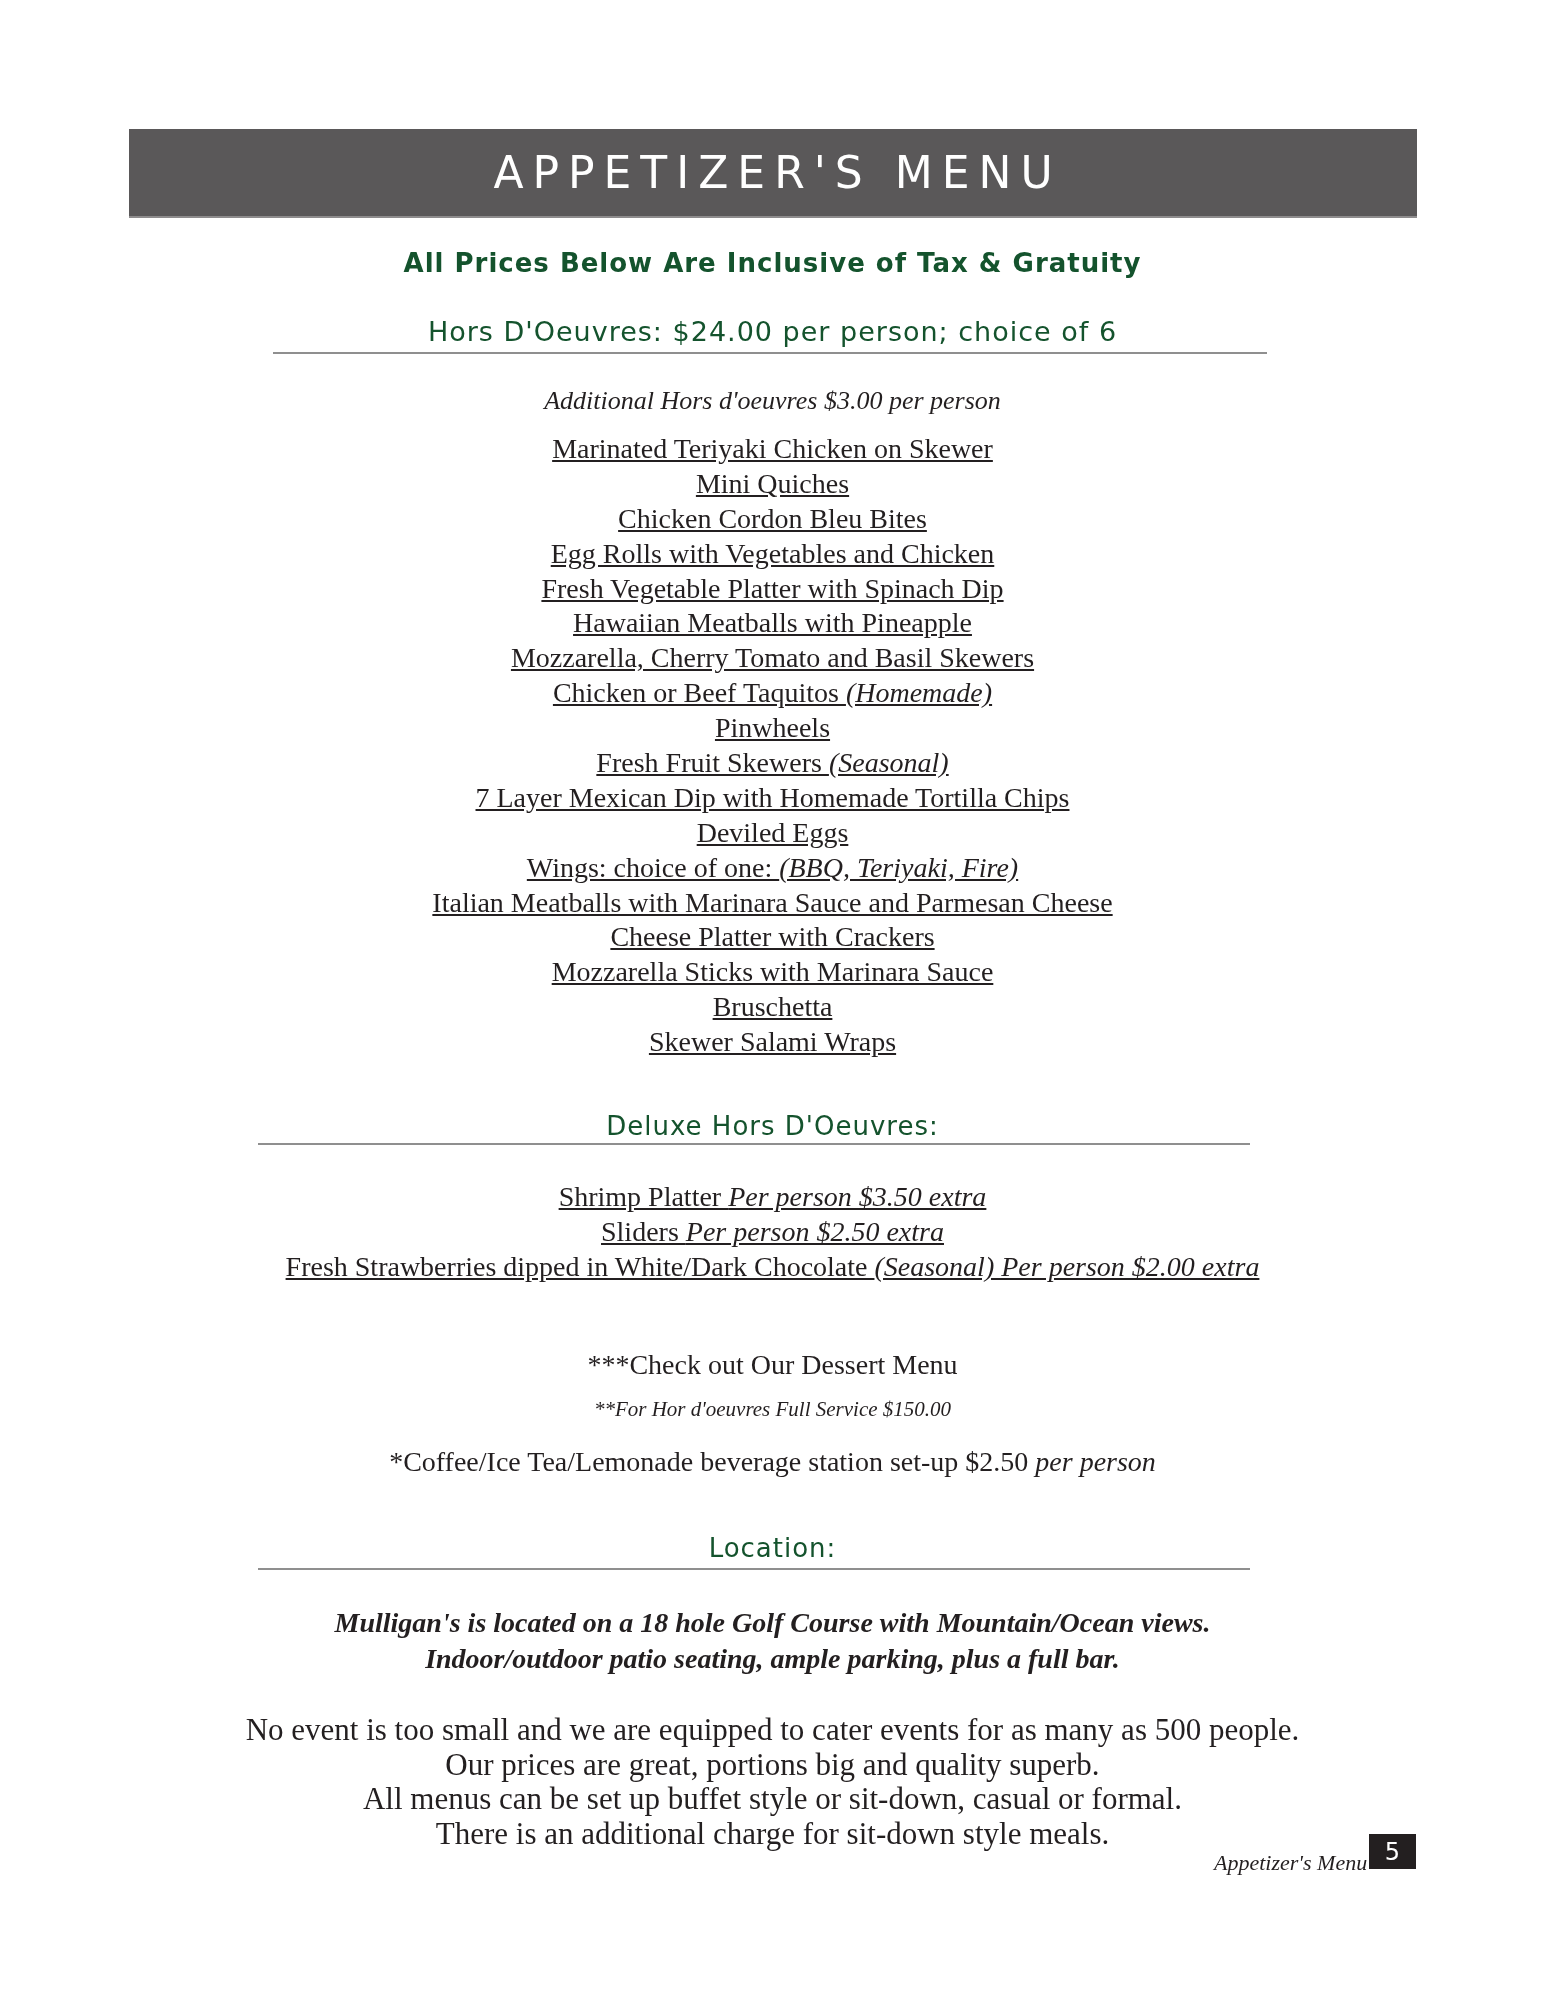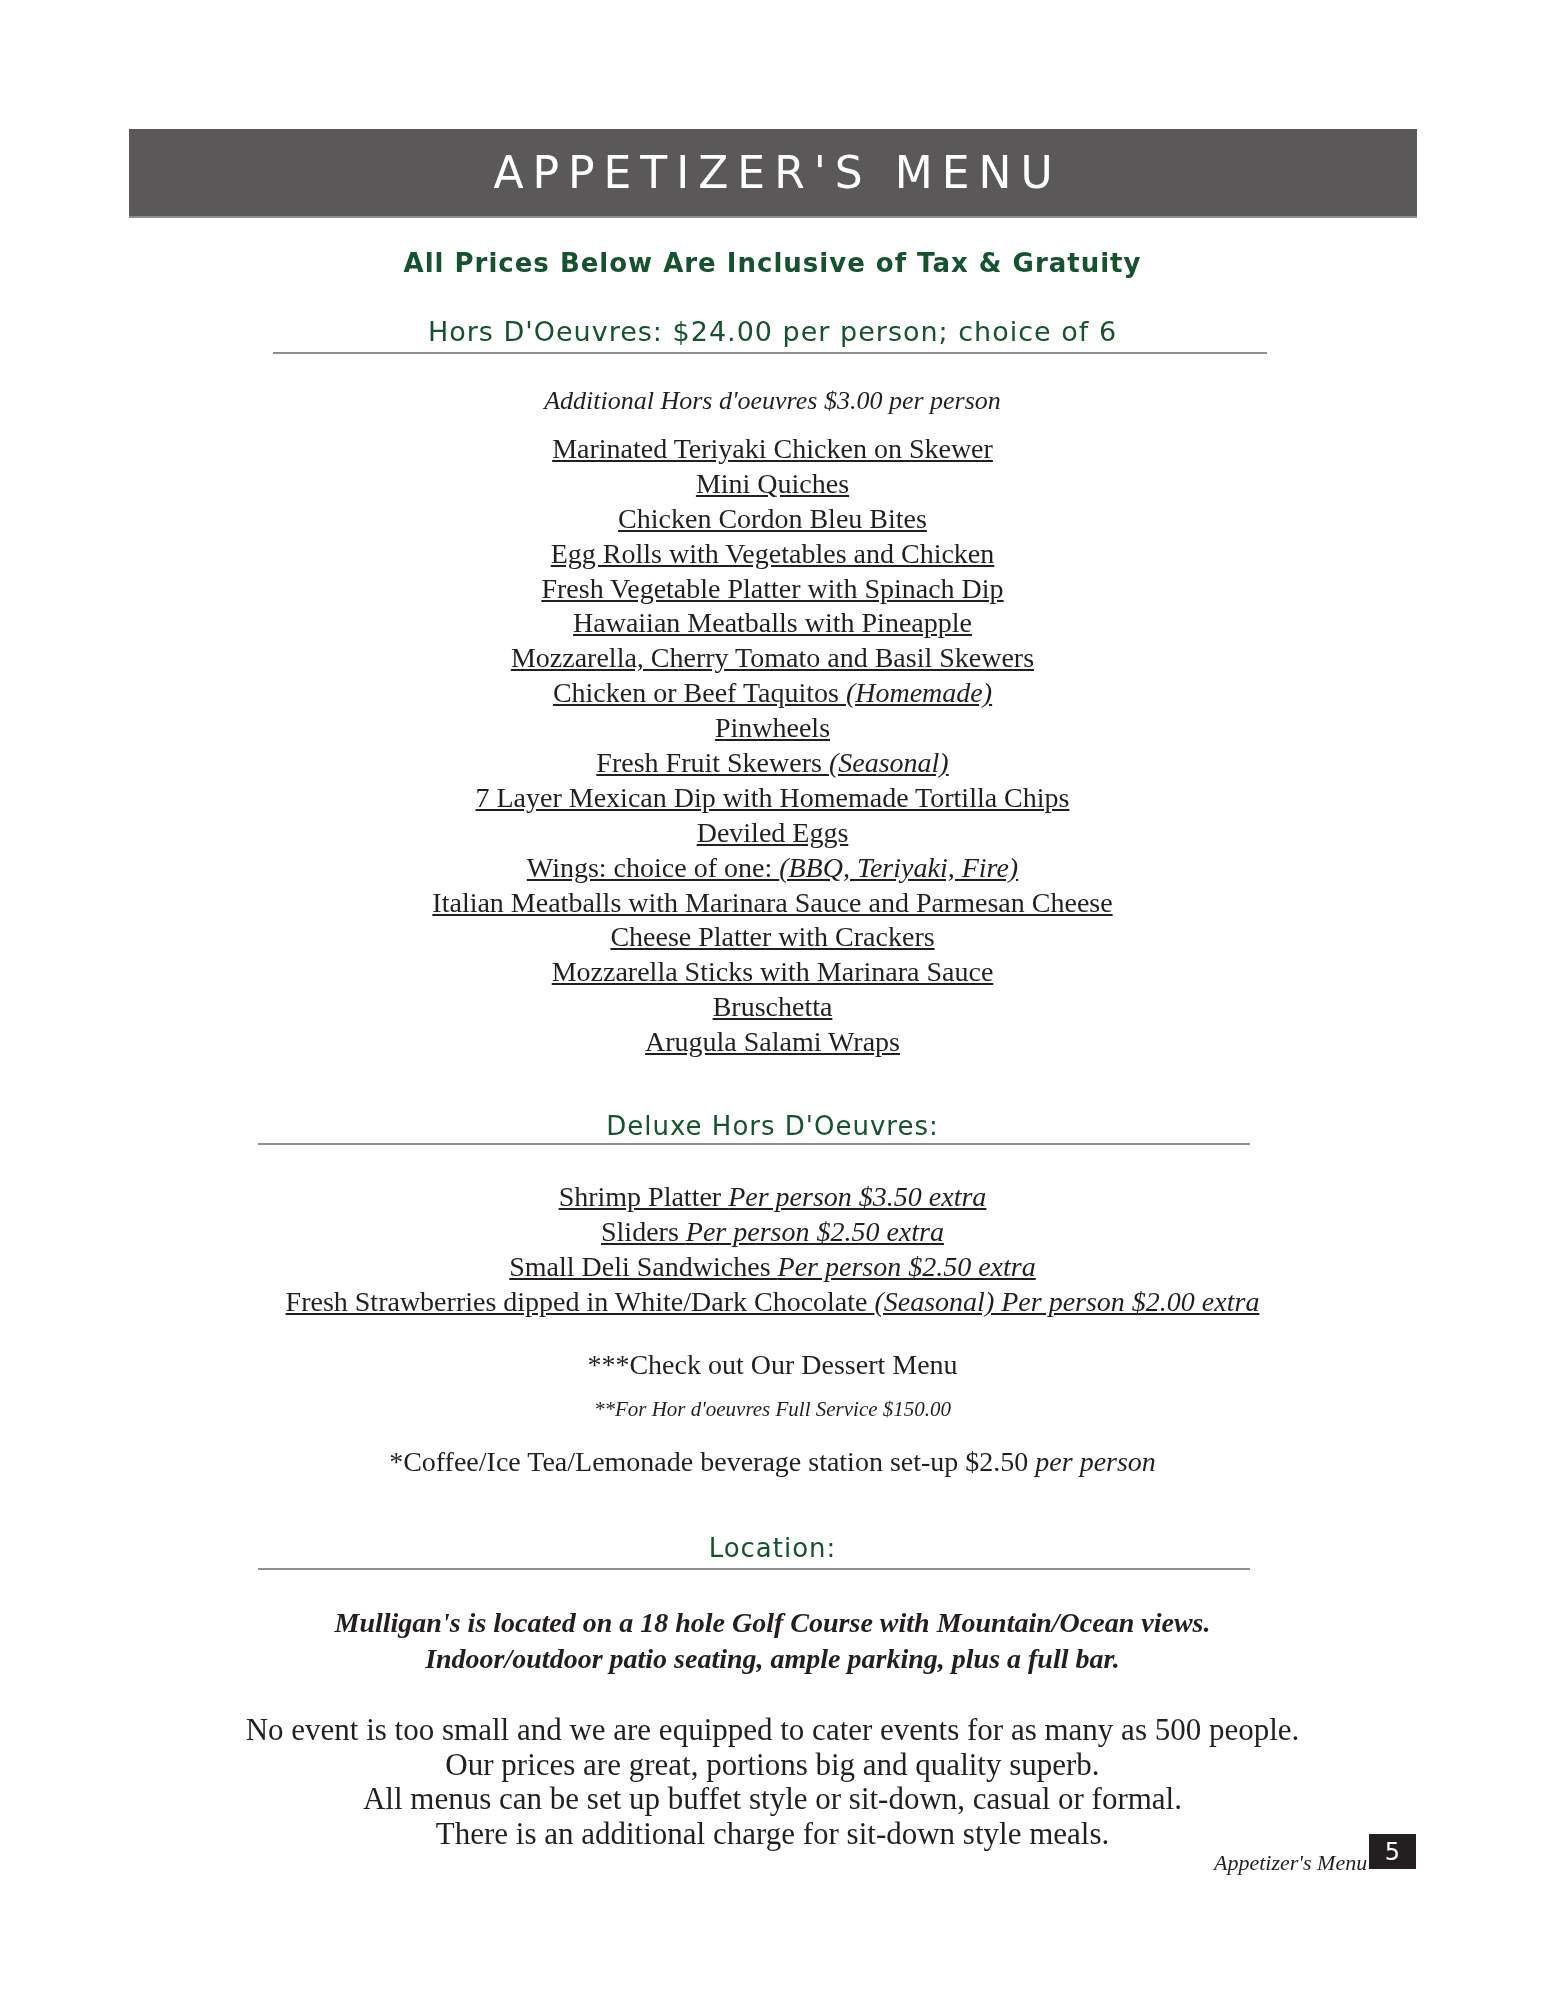--- a/index.html
+++ b/index.html
@@ -54,30 +54,29 @@
   <div class="item"><span>Chicken or Beef Taquitos </span><span class="it">(Homemade)</span></div>
   <div class="item"><span>Pinwheels</span><span class="it"></span></div>
   <div class="item"><span>Fresh Fruit Skewers </span><span class="it">(Seasonal)</span></div>
   <div class="item"><span>7 Layer Mexican Dip with Homemade Tortilla Chips</span><span class="it"></span></div>
   <div class="item"><span>Deviled Eggs</span><span class="it"></span></div>
   <div class="item"><span>Wings: choice of one: </span><span class="it">(BBQ, Teriyaki, Fire)</span></div>
   <div class="item"><span>Italian Meatballs with Marinara Sauce and Parmesan Cheese</span><span class="it"></span></div>
   <div class="item"><span>Cheese Platter with Crackers</span><span class="it"></span></div>
   <div class="item"><span>Mozzarella Sticks with Marinara Sauce</span><span class="it"></span></div>
   <div class="item"><span>Bruschetta</span><span class="it"></span></div>
-  <div class="item"><span>Arugula Salami Wraps</span><span class="it"></span></div>
+  <div class="item"><span>Skewer Salami Wraps</span><span class="it"></span></div>
 </div>
 
 <div class="center orange h-sec" style="top:1111px; font-size:26px;">Deluxe Hors D'Oeuvres:</div>
 <div class="rule" style="left:258px; width:992px; top:1143px;"></div>
 
 <div class="deluxe">
   <div class="item"><span>Shrimp Platter  </span><span class="it">Per person $3.50 extra</span></div>
   <div class="item"><span>Sliders </span><span class="it">Per person $2.50 extra</span></div>
-  <div class="item"><span>Small Deli Sandwiches </span><span class="it">Per person $2.50 extra</span></div>
   <div class="item"><span>Fresh Strawberries dipped in White/Dark Chocolate </span><span class="it">(Seasonal) Per person $2.00 extra</span></div>
 </div>
 
 <div class="center note" style="top:1349px;">***Check out Our Dessert Menu</div>
 <div class="center note it" style="top:1397px; font-size:21px;">**For Hor d'oeuvres Full Service $150.00</div>
 <div class="center note" style="top:1446px;"><span>*Coffee/Ice Tea/Lemonade beverage station set-up $2.50 </span><span class="it">per person</span></div>
 
 <div class="center orange h-sec" style="top:1533px; font-size:26px;">Location:</div>
 <div class="rule" style="left:258px; width:992px; top:1568px;"></div>
 

